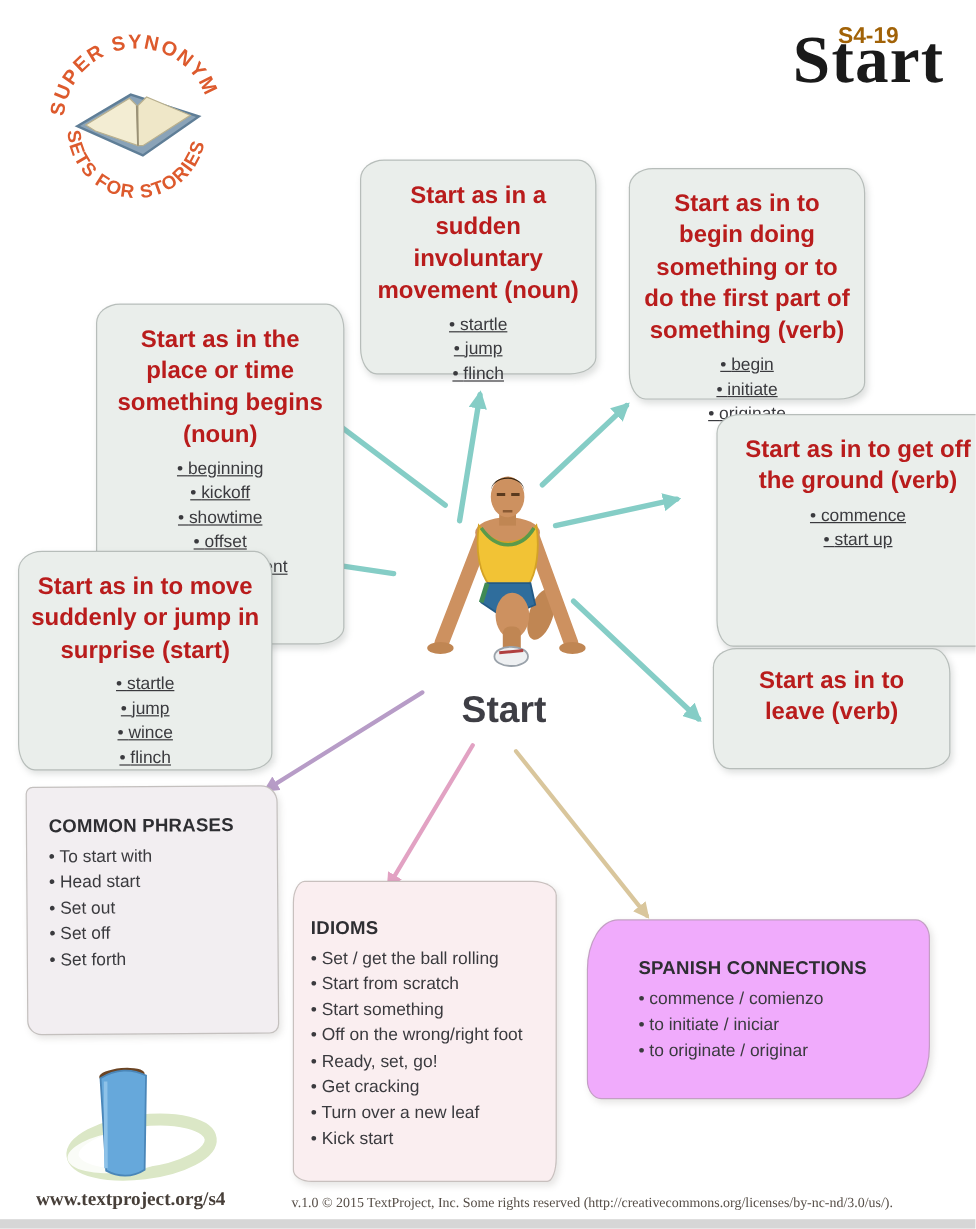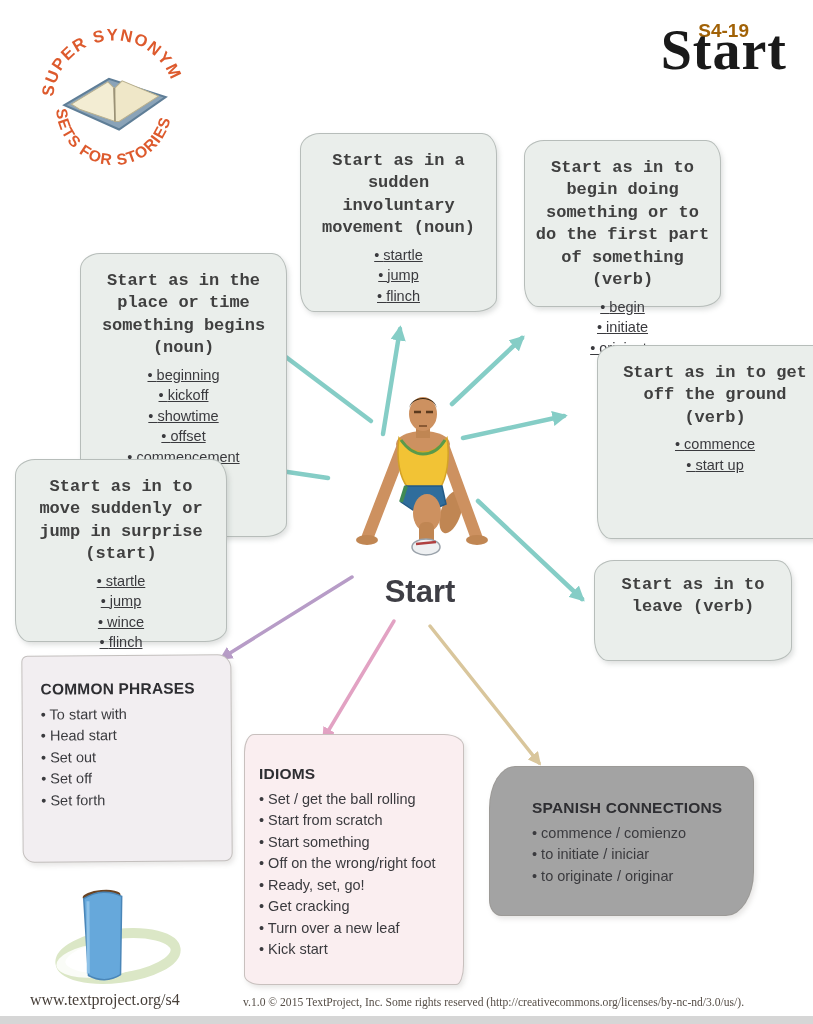--- a/index.html
+++ b/index.html
@@ -8,41 +8,41 @@
   .abs{position:absolute;}
   
   .sheet-code{position:absolute;top:20px;right:64px;font-size:19px;font-weight:bold;color:#a16207;}
   .page-title{position:absolute;top:22px;right:26px;font-family:"Liberation Serif",serif;
               font-weight:bold;font-size:56px;line-height:1;color:#1a1a1a;letter-spacing:1px;}
   
   .bubble{position:absolute;background:#eaeeeb;border:1.5px solid rgba(140,150,145,.55);
           border-radius:20px 15px 22px 14px / 16px 21px 14px 22px;
           box-shadow:2px 3px 5px rgba(110,120,115,.22);
           padding:16px 10px 10px;text-align:center;box-sizing:border-box;}
-  .bubble-title{font-weight:bold;font-size:17px;line-height:1.32;color:#404040;font-family:Liberation Mono, monospace;}
+  .bubble-title{font-weight:bold;font-size:20px;line-height:1.32;color:#b91c1c;}
   .bubble ul{list-style:none;margin:5px 0 0;padding:0;font-size:14.5px;line-height:1.42;color:#3a3a3e;text-decoration:underline;}
   .bubble ul li::before{content:"• ";}
   
   .panel{position:absolute;box-sizing:border-box;text-align:left;
          border:1.2px solid rgba(150,145,140,.5);box-shadow:2px 3px 5px rgba(120,115,110,.18);}
   .panel-heading{font-weight:bold;font-size:15.5px;letter-spacing:.2px;color:#2e2e32;margin-bottom:6px;}
   .panel ul{list-style:none;margin:0;padding:0;font-size:14.5px;line-height:1.48;color:#3a3a3e;}
   .panel ul li::before{content:"• ";}
   .panel-common{left:22px;top:655px;width:210px;height:207px;background:#f2eef1;
                 border-radius:6px 14px 8px 12px;padding:24px 14px 12px 18px;transform:rotate(-.4deg);}
   .panel-idioms{left:244px;top:734px;width:220px;height:251px;background:#faeef0;
                 border-radius:10px 20px 8px 16px / 18px 12px 20px 10px;padding:30px 8px 12px 14px;}
-  .panel-spanish{left:489px;top:766px;width:265px;height:150px;background:#a3a3a3;
+  .panel-spanish{left:489px;top:766px;width:286px;height:150px;background:#f0abfc;
                  border-radius:26px 12px 28px 12px / 42px 16px 44px 16px;padding:32px 16px 12px 42px;}
   
   .center-word{position:absolute;left:340px;top:574px;width:160px;text-align:center;
                font-size:31px;font-weight:600;color:#3e3e45;}
   
   .footer-url{position:absolute;left:30px;top:991px;font-family:"Liberation Serif",serif;
-              font-weight:normal;font-size:16px;color:#473f39;}
+              font-weight:bold;font-size:16px;color:#473f39;}
   .footer-copy{position:absolute;left:243px;top:996px;font-family:"Liberation Serif",serif;
                font-size:11.6px;color:#564e47;}
   .edge-strip{position:absolute;left:0;bottom:0;width:813px;height:8px;background:#d6d6d6;}
   svg{display:block;}
 </style>
 </head>
 <body>
 
 <svg class="abs" style="left:0;top:0;pointer-events:none" width="813" height="1024" viewBox="0 0 813 1024">
   <defs>
@@ -98,21 +98,21 @@
 
 <div class="bubble" style="left:300px;top:133px;width:197px;height:179px;">
   <div class="bubble-title">Start as in a sudden involuntary movement (noun)</div>
   <ul>
       <li>startle</li>
       <li>jump</li>
       <li>flinch</li>
     </ul>
 </div>
 
-<div class="bubble" style="left:524px;top:140px;width:197px;height:167px;">
+<div class="bubble" style="left:524px;top:140px;width:197px;height:193px;">
   <div class="bubble-title">Start as in to begin doing something or to do the first part of something (verb)</div>
   <ul>
       <li>begin</li>
       <li>initiate</li>
       <li>originate</li>
     </ul>
 </div>
 
 <div class="bubble" style="left:80px;top:225px;width:207px;height:284px;margin-top:28px;">
   <div class="bubble-title">Start as in the place or time something begins (noun)</div>
@@ -137,21 +137,21 @@
 <div class="bubble" style="left:15px;top:459px;width:212px;height:183px;">
   <div class="bubble-title">Start as in to move suddenly or jump in surprise (start)</div>
   <ul>
       <li>startle</li>
       <li>jump</li>
       <li>wince</li>
       <li>flinch</li>
     </ul>
 </div>
 
-<div class="bubble" style="left:594px;top:560px;width:198px;height:101px;padding-top:13px;">
+<div class="bubble" style="left:594px;top:540px;width:198px;height:101px;padding-top:13px;">
   <div class="bubble-title">Start as in to leave (verb)</div>
 </div>
 
 <div class="abs" style="left:352px;top:386px;width:140px;height:180px;">
   <svg width="140" height="180" viewBox="0 0 140 180">
 
     <ellipse cx="99" cy="126" rx="10" ry="22" transform="rotate(18 99 126)" fill="#c08653"></ellipse>
 
     <line x1="50" y1="62" x2="16" y2="150" stroke="#cd9160" stroke-width="12" stroke-linecap="round"></line>
     <line x1="92" y1="62" x2="124" y2="150" stroke="#cd9160" stroke-width="12" stroke-linecap="round"></line>

